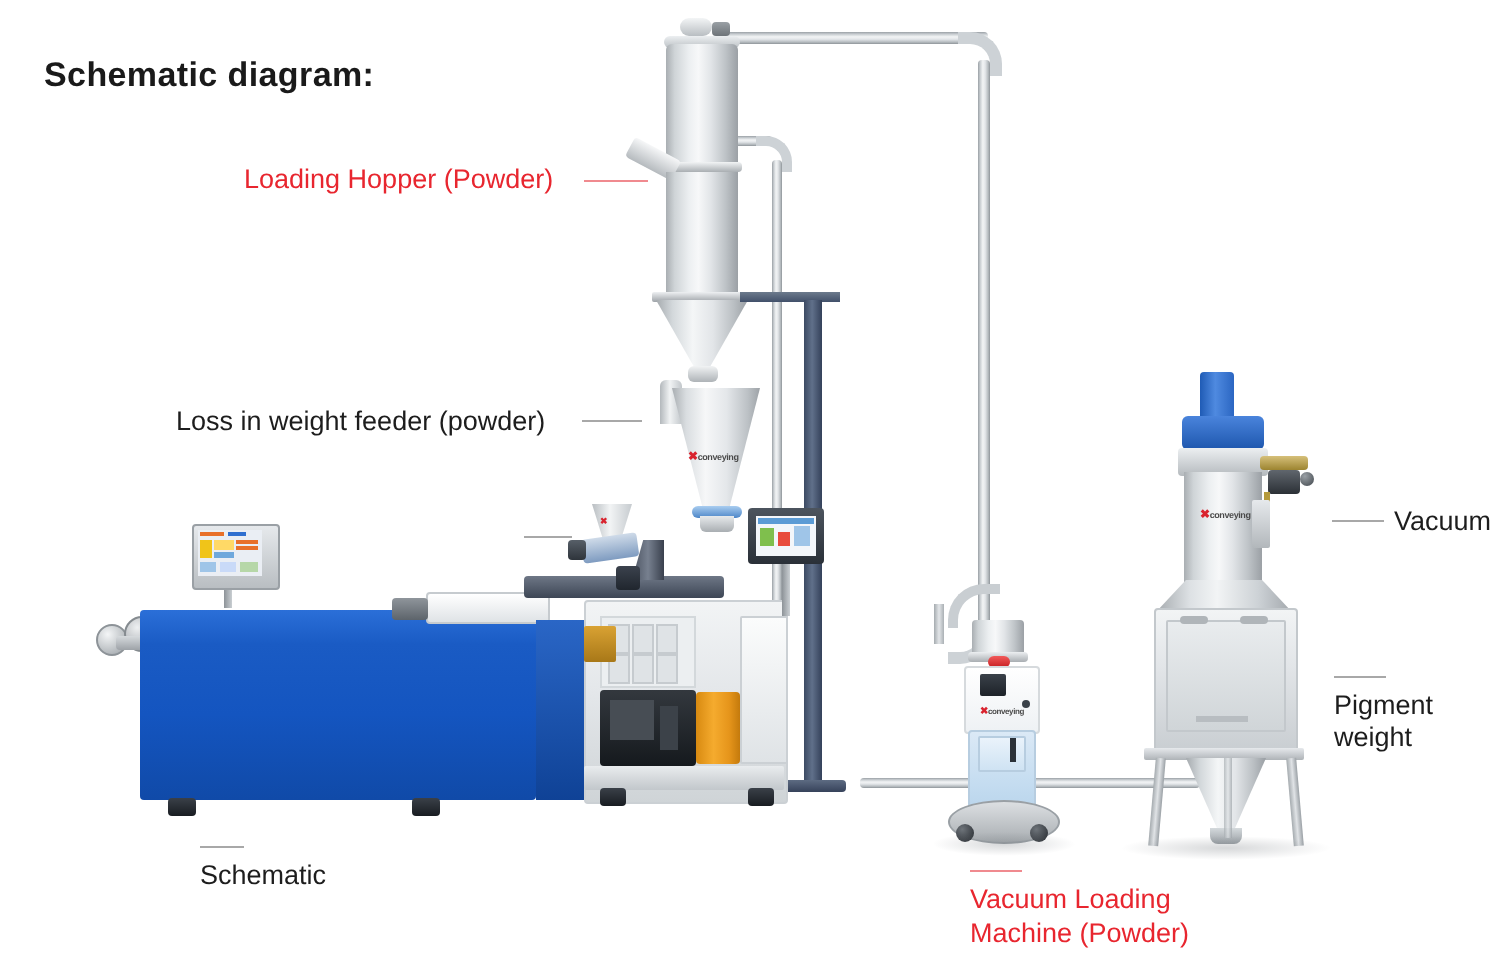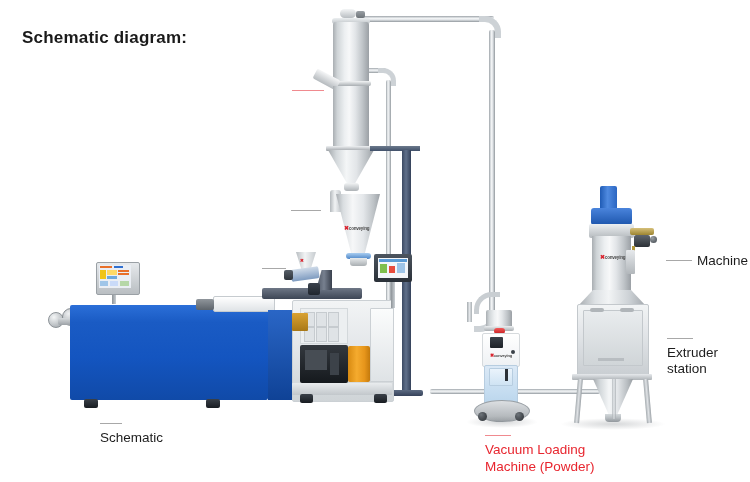--- a/index.html
+++ b/index.html
@@ -331,32 +331,34 @@
 
     <div class="part" style="left:576px;top:379px;width:5px;height:44px;transform:rotate(5deg);
          background:linear-gradient(90deg,#a5abaf,#e0e3e6 50%,#9ba1a6);"></div>
     <div class="part" style="left:645px;top:379px;width:5px;height:44px;transform:rotate(-5deg);
          background:linear-gradient(90deg,#a5abaf,#e0e3e6 50%,#9ba1a6);"></div>
     <div class="part" style="left:612px;top:379px;width:4px;height:40px;
          background:linear-gradient(90deg,#a5abaf,#dfe3e6 50%,#9ba1a6);opacity:.7;"></div>
     <div class="shadow" style="left:560px;top:418px;width:106px;height:12px;"></div>
   </div>
 
+  <div class="lbl lbl-red" style="left:122px;top:82px;">Loading Hopper (Powder)</div>
   <div class="leader leader-red" style="left:292px;top:90px;width:32px;"></div>
 
+  <div class="lbl lbl-black" style="left:88px;top:203px;">Loss in weight feeder (powder)</div>
   <div class="leader leader-thin" style="left:291px;top:210px;width:30px;"></div>
 
   <div class="leader leader-thin" style="left:262px;top:268px;width:24px;"></div>
 
   <div class="leader leader-thin" style="left:666px;top:260px;width:26px;"></div>
-  <div class="lbl lbl-black" style="left:697px;top:253px;">Machine</div>
+  <div class="lbl lbl-black" style="left:697px;top:253px;">Vacuum</div>
 
   <div class="leader leader-thin" style="left:667px;top:338px;width:26px;"></div>
-  <div class="lbl lbl-black" style="left:667px;top:345px;">Extruder</div>
-  <div class="lbl lbl-black" style="left:667px;top:361px;">station</div>
+  <div class="lbl lbl-black" style="left:667px;top:345px;">Pigment</div>
+  <div class="lbl lbl-black" style="left:667px;top:361px;">weight</div>
 
   <div class="leader leach leader-thin" style="left:100px;top:423px;width:22px;"></div>
   <div class="lbl lbl-black" style="left:100px;top:430px;">Schematic</div>
 
   <div class="leader leader-red" style="left:485px;top:435px;width:26px;"></div>
   <div class="lbl lbl-red" style="left:485px;top:459px;">Machine (Powder)</div>
   <div class="lbl lbl-red" style="left:485px;top:442px;">Vacuum Loading</div>
 
 </div>
 

